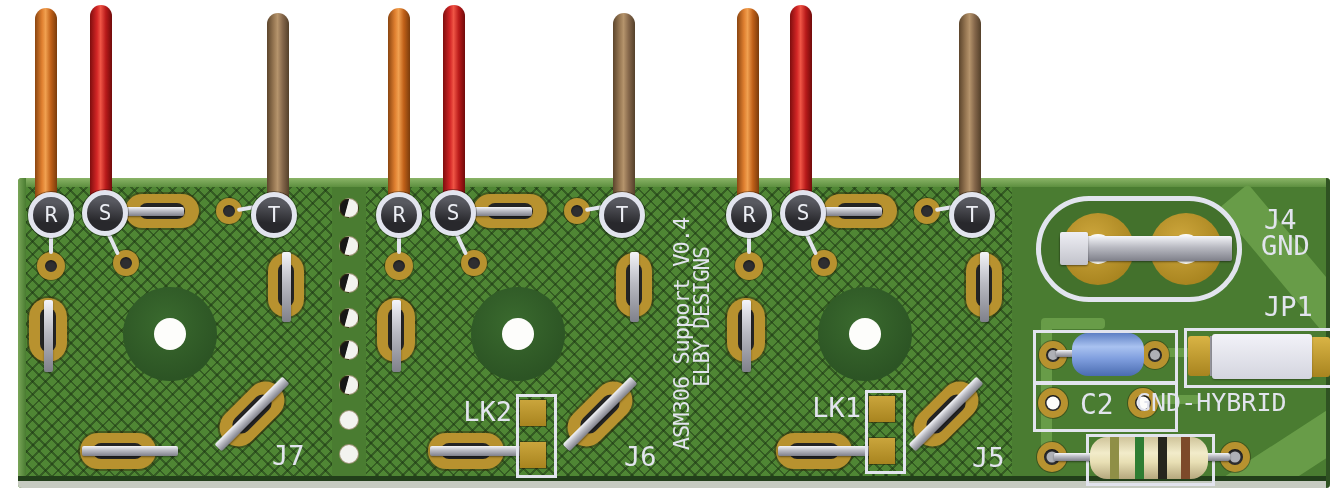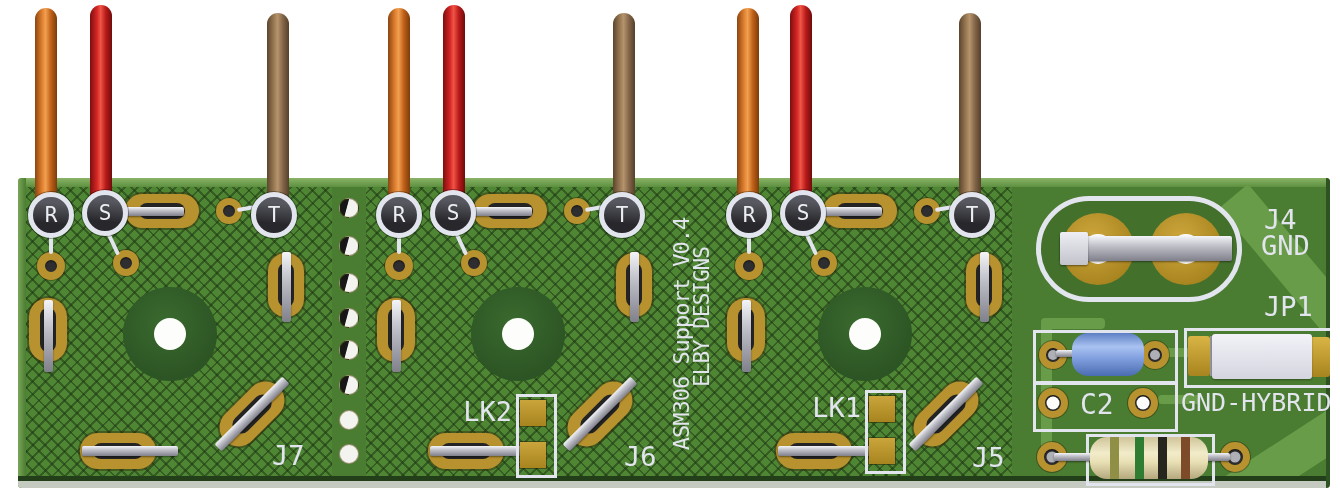--- a/index.html
+++ b/index.html
@@ -265,21 +265,21 @@
     <div class="ringpad" style="left:1110px;top:210px;width:16px;height:16px;">
         <div class="whhole" style="width:13px;height:13px;"></div>
       </div>
     <div class="silktext" style="left:1062px;top:210px;font-size:28px;">C2</div>
 
     <div class="silkbox" style="left:1166px;top:150px;width:149px;height:54px;"></div>
     <div style="position:absolute;left:1170px;top:158px;width:22px;height:40px;z-index:2;background:linear-gradient(180deg,#d9b445,#a8841f);border-radius:3px;"></div>
     <div style="position:absolute;left:1192px;top:158px;width:10px;height:40px;z-index:2;background:#97979f;"></div>
     <div style="position:absolute;left:1194px;top:156px;width:100px;height:45px;z-index:3;background:linear-gradient(180deg,#f2f2f8,#d4d5df);border-radius:3px;box-shadow:0 1px 2px rgba(0,0,0,.35);"></div>
     <div style="position:absolute;left:1292px;top:159px;width:20px;height:40px;z-index:2;background:linear-gradient(180deg,#d9b445,#a8841f);border-radius:3px;"></div>
-    <div class="silktext" style="left:1163px;top:210px;font-size:25px;">GND-HYBRID</div>
+    <div class="silktext" style="left:1118px;top:210px;font-size:25px;">GND-HYBRID</div>
 
     <div class="ringpad" style="left:1019px;top:264px;width:16px;height:16px;">
         <div class="greyhole" style="width:11px;height:11px;"></div>
       </div>
     <div class="ringpad" style="left:1202px;top:264px;width:16px;height:16px;">
         <div class="greyhole" style="width:11px;height:11px;"></div>
       </div>
     <div class="bar" style="left:1036px;top:275px;width:48px;height:8px;"></div>
     <div class="bar" style="left:1172px;top:275px;width:40px;height:8px;"></div>
     <div class="silkbox" style="left:1068px;top:256px;width:123px;height:46px;"></div>

